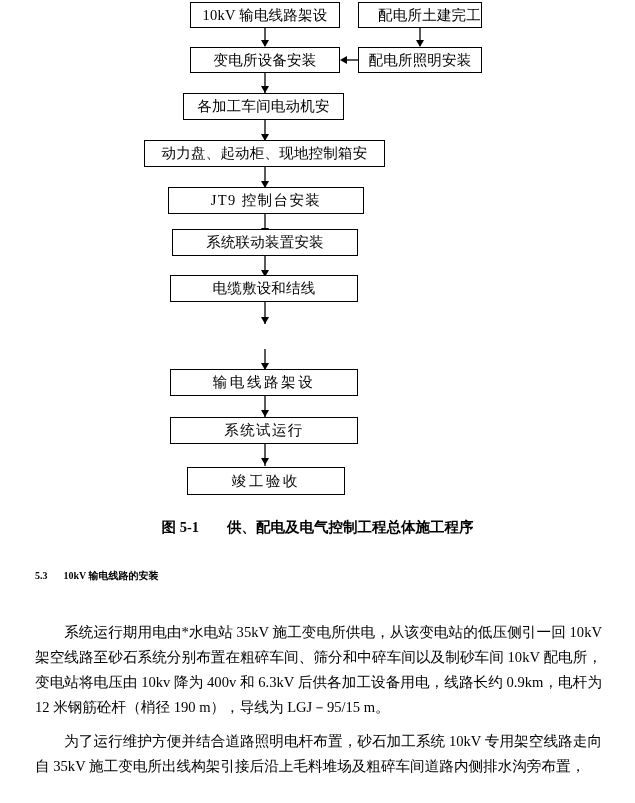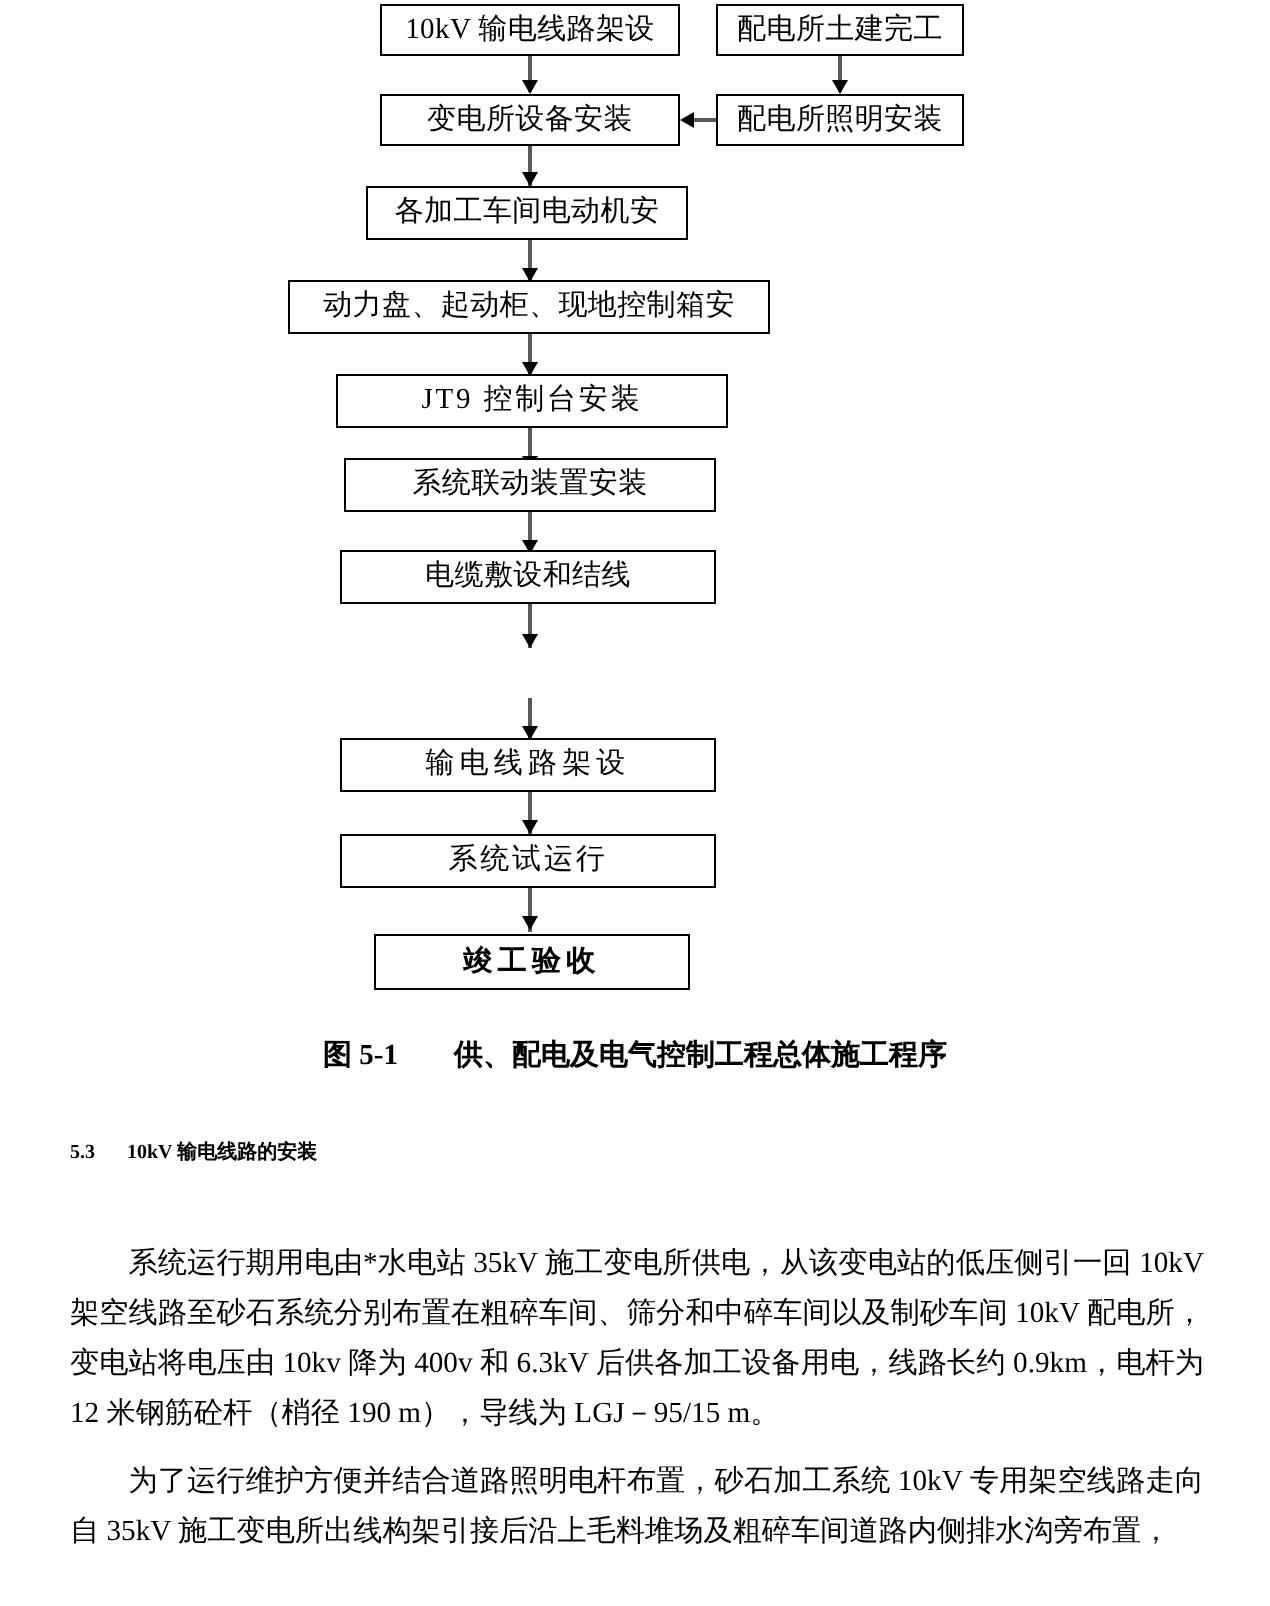--- a/index.html
+++ b/index.html
@@ -104,21 +104,21 @@
 </style>
 </head>
 <body>
 
 <div id="flowchart">
 
   <div class="node" style="left:190px; top:2px; width:150px; height:26px;">
     <span>10kV 输电线路架设</span>
   </div>
 
-  <div class="node" style="left:358px; top:2px; width:124px; height:26px;">
+  <div class="node" style="left:358px; top:2px; width:124px; height:26px;justify-content:flex-end;">
     <span>配电所土建完工</span>
   </div>
 
   <div class="conn v" style="left:264px; top:28px; height:18px;"></div>
   <div class="arrowhead down" style="left:260.5px; top:40px;"></div>
 
   <div class="conn v" style="left:419px; top:28px; height:18px;"></div>
   <div class="arrowhead down" style="left:415.5px; top:40px;"></div>
 
   <div class="node" style="left:190px; top:47px; width:150px; height:26px;">
@@ -181,21 +181,21 @@
   <div class="conn v" style="left:264px; top:396px; height:22px;"></div>
   <div class="arrowhead down" style="left:260.5px; top:410px;"></div>
 
   <div class="node spaced2" style="left:170px; top:417px; width:188px; height:27px;">
     <span>系统试运行</span>
   </div>
 
   <div class="conn v" style="left:264px; top:444px; height:22px;"></div>
   <div class="arrowhead down" style="left:260.5px; top:458px;"></div>
 
-  <div class="node spaced" style="left:187px; top:467px; width:158px; height:28px;font-weight:bold;">
+  <div class="node spaced" style="left:187px; top:467px; width:158px; height:28px;">
     <span>竣工验收</span>
   </div>
 
 </div>
 
 <div id="caption">
   <span class="cap-num">图 5-1</span><span class="cap-gap"></span><span>供、配电及电气控制工程总体施工程序</span>
 </div>
 
 <div id="section-heading">

